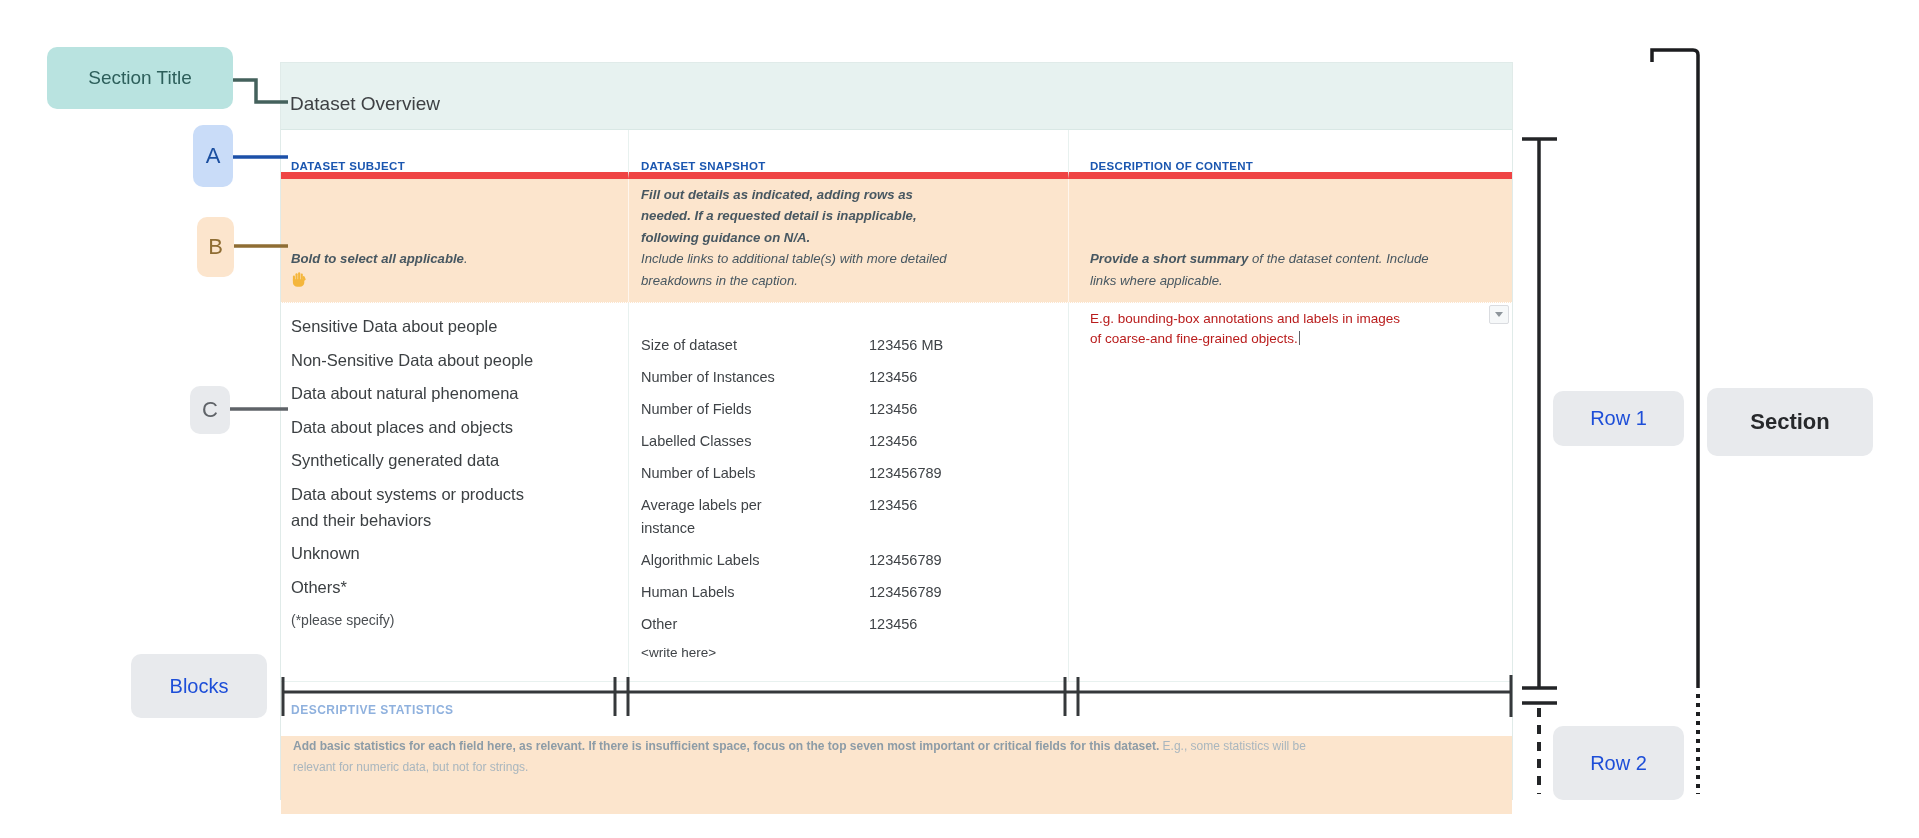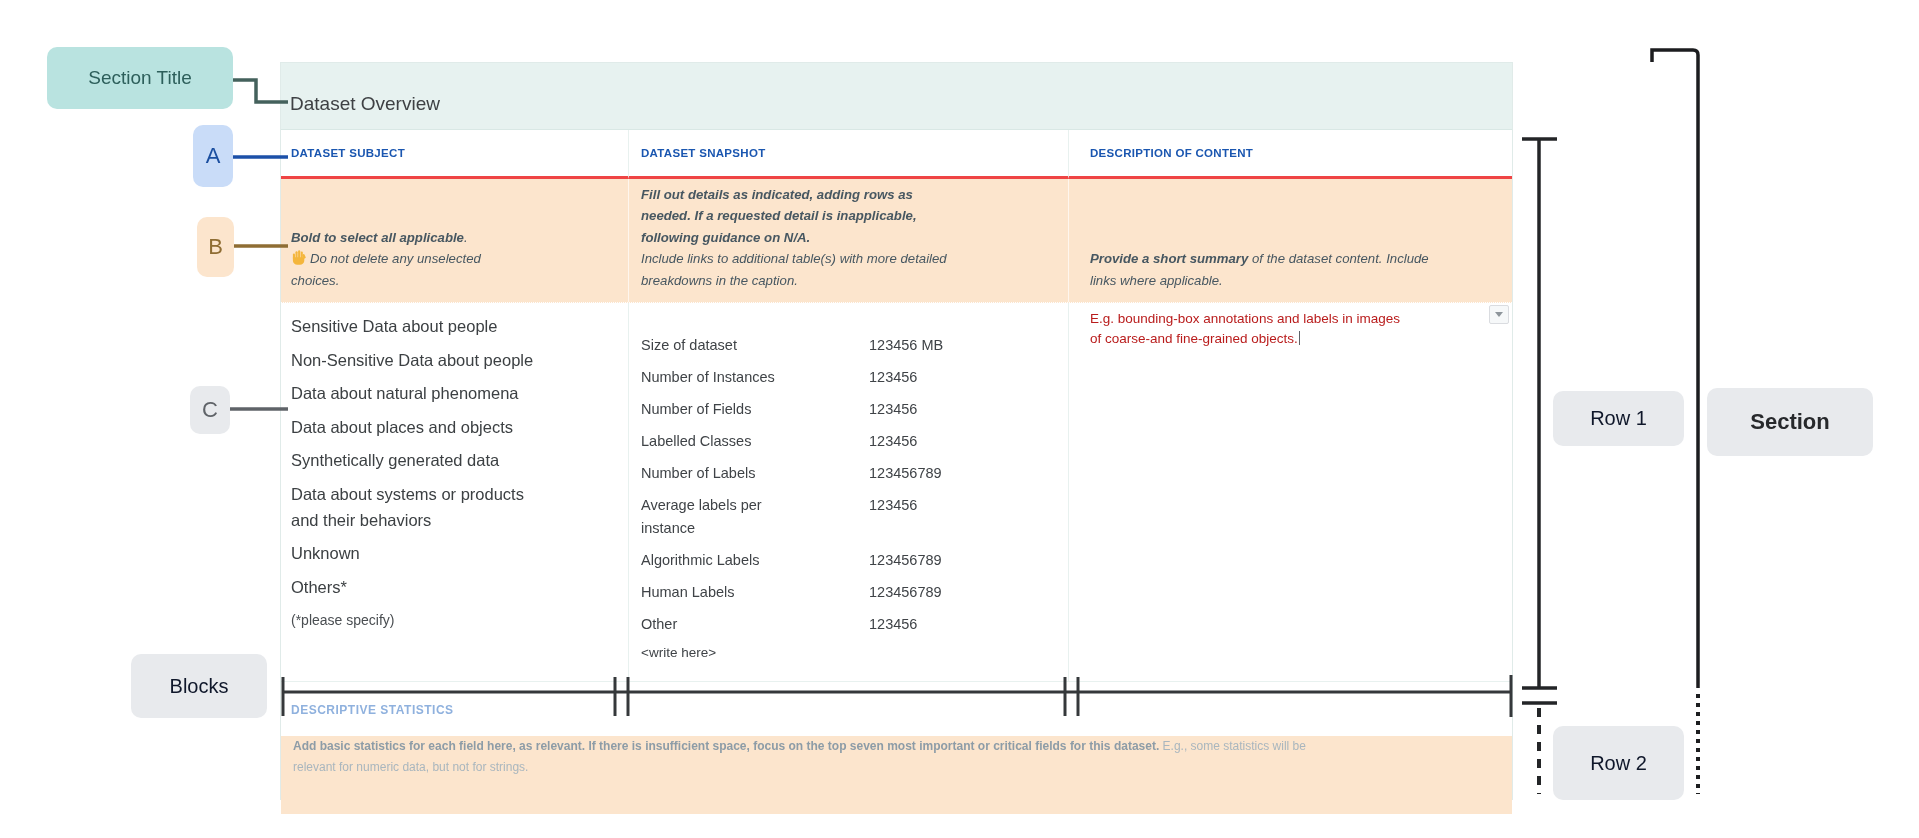--- a/index.html
+++ b/index.html
@@ -9,21 +9,21 @@
   
   .sheet{position:absolute;left:280px;top:62px;width:1233px;height:738px;
          border:1px solid #e0ebe9;box-sizing:border-box;background:#fff;z-index:1;}
   .sheet-title{height:67px;background:#e7f2f0;border-bottom:1px solid #d9e8e5;
          display:flex;align-items:flex-end;box-sizing:border-box;
          padding:0 0 14px 9px;font-size:19px;color:#3e4144;}
   .row{display:flex;box-sizing:border-box;}
   .cell{box-sizing:border-box;position:relative;}
   .c1{width:348px;} .c2{width:440px;} .c3{width:445px;flex:1;}
   .head-row{height:49px;}
-  .head-row .cell{border-bottom:3px solid #ef4444;display:flex;align-items:center;}
+  .head-row .cell{border-bottom:7px solid #ef4444;display:flex;align-items:flex-end;}
   .head-row .c1,.head-row .c2{border-right:1px solid #e8f1ef;}
   .col-head{font-size:11.5px;font-weight:bold;letter-spacing:.3px;color:#1a56b0;}
   .head-row .c1{padding-left:10px;} .head-row .c2{padding-left:12px;} .head-row .c3{padding-left:21px;}
 
   .b-row{height:124px;background:#fce5cd;border-bottom:1px dotted #ffffff;}
   .b-row .cell{display:flex;align-items:flex-end;}
   .b-row .c1,.b-row .c2{border-right:1px solid rgba(255,255,255,.65);}
   .gtext{margin:0 0 11px 0;font-style:italic;font-size:13.2px;line-height:21.5px;color:#475761;}
   .b-row .c1 .gtext{padding-left:10px;width:222px;}
   .b-row .c2 .gtext{padding-left:12px;width:312px;}
@@ -56,21 +56,21 @@
   .orange-note{height:78px;background:#fce5cd;display:block;}
   .orange-note p{margin:13px 0 16px 12px;width:1046px;font-size:12px;line-height:20.5px;}
   .on-bold{font-weight:bold;color:#8d9ca7;}
   .on-reg{color:#a9b6be;}
 
   
   .overlay{position:absolute;left:0;top:0;z-index:5;pointer-events:none;}
 
   
   .pill{position:absolute;z-index:6;border-radius:10px;display:flex;align-items:center;justify-content:center;
-        color:#0f172a;}
+        color:#1d4ed8;}
   .pill-section-title{left:47px;top:47px;width:186px;height:62px;background:#b9e3e0;color:#2d5f5b;font-size:19px;}
   .pill-a{left:193px;top:125px;width:40px;height:62px;background:#c9dcf8;color:#1b4fa0;font-size:22px;}
   .pill-b{left:197px;top:217px;width:37px;height:60px;background:#fce5cd;color:#8f6d33;font-size:22px;}
   .pill-c{left:190px;top:386px;width:40px;height:48px;background:#e8eaed;color:#5f6368;font-size:22px;}
   .pill-blocks{left:131px;top:654px;width:136px;height:64px;background:#e8eaed;font-size:20px;}
   .pill-row1{left:1553px;top:391px;width:131px;height:55px;background:#e8eaed;font-size:20px;}
   .pill-row2{left:1553px;top:726px;width:131px;height:74px;background:#e8eaed;font-size:20px;}
   .pill-section{left:1707px;top:388px;width:166px;height:68px;background:#e8eaed;font-size:22px;font-weight:bold;color:#27292c;}
 </style>
 </head>
@@ -102,21 +102,21 @@
           <span class="gblock"><b><span>Bold to select all applicable</span></b><span>.</span></span>
           <span class="gblock"><svg class="hand" width="16" height="16" viewBox="0 0 16 16">
                 <g fill="#f4b63c">
                   <rect x="1.9" y="4.6" width="2.1" height="6" rx="1"></rect>
                   <rect x="4.5" y="2.2" width="2.1" height="8" rx="1"></rect>
                   <rect x="7.1" y="1.2" width="2.1" height="9" rx="1"></rect>
                   <rect x="9.7" y="2.5" width="2.1" height="8" rx="1"></rect>
                   <rect x="11.8" y="5" width="2.4" height="4.6" rx="1.1" transform="rotate(-24 13 7.3)"></rect>
                   <path d="M1.9 8.2 h11.4 v3.2 a4.4 4.4 0 0 1 -4.4 4.4 h-2.6 a4.4 4.4 0 0 1 -4.4 -4.4 z"></path>
                 </g>
-              </svg><span>Do not delete any unselected choices.</span></span>
+              </svg></span>
         </p>
       </div>
       <div class="cell c2">
         <p class="gtext">
           <span class="gblock"><b><span>Fill out details as indicated, adding rows as needed. If a requested detail is inapplicable, following guidance on N/A.</span></b></span>
           <span class="gblock"><span>Include links to additional table(s) with more detailed breakdowns in the caption.</span></span>
         </p>
       </div>
       <div class="cell c3">
         <p class="gtext"><b><span>Provide a short summary</span></b><span> of the dataset content. Include links where applicable.</span></p>

